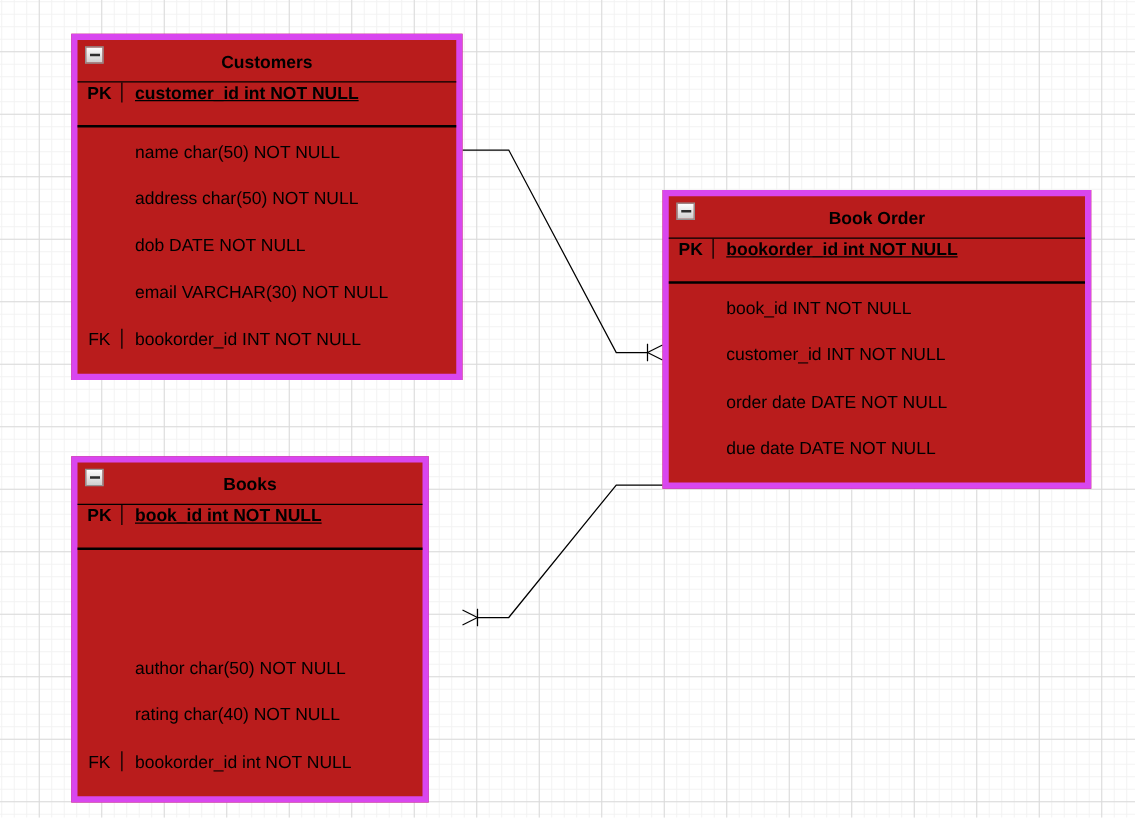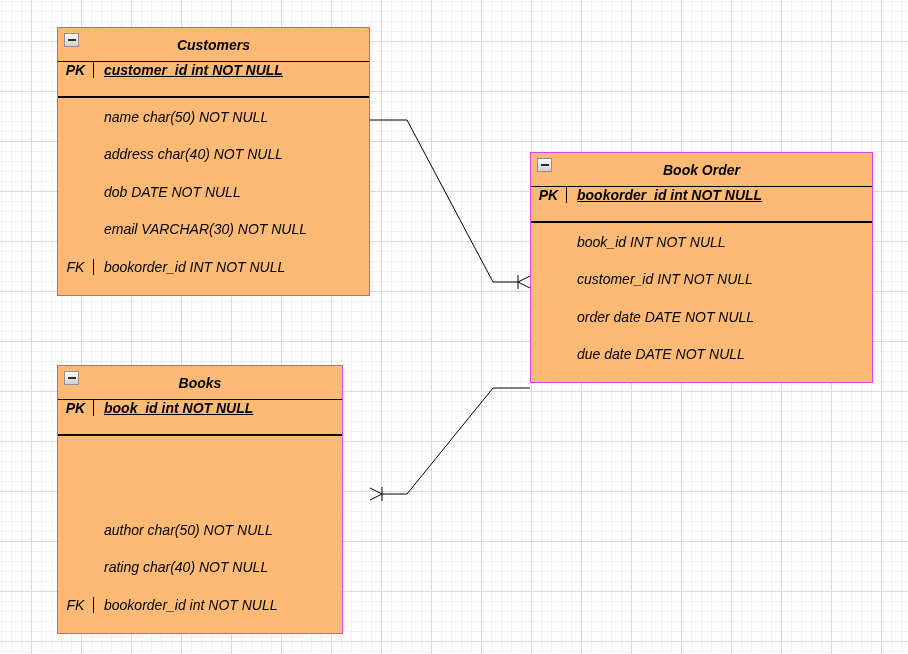--- a/index.html
+++ b/index.html
@@ -13,24 +13,23 @@
       linear-gradient(#dadada 1px, transparent 1px),
       linear-gradient(90deg, #dadada 1px, transparent 1px),
       linear-gradient(#f2f2f2 1px, transparent 1px),
       linear-gradient(90deg, #f2f2f2 1px, transparent 1px);
     background-size: 50px 50px, 50px 50px, 10px 10px, 10px 10px;
     background-position: 40px 41px, 31px 40px, 0 1px, 1px 0;
   }
 
   .er-table {
     position: absolute;
-    background: #fdba74;
-    border: 1px solid #d946ef;
+    background: #b91c1c;
+    border: 5px solid #d946ef;
     font-size: 14px;
-    font-style: italic;
   }
   .er-header {
     position: relative;
     height: 34px;
     border-bottom: 1px solid #000;
     display: flex;
     align-items: center;
     justify-content: center;
     font-weight: bold;
   }
@@ -132,21 +131,21 @@
   </div>
   <div class="er-row">
     <div class="key-cell"></div>
     <div class="val-cell">
         <span>name char(50) NOT NULL</span>
       </div>
   </div>
   <div class="er-row">
     <div class="key-cell"></div>
     <div class="val-cell">
-        <span>address char(40) NOT NULL</span>
+        <span>address char(50) NOT NULL</span>
       </div>
   </div>
   <div class="er-row">
     <div class="key-cell"></div>
     <div class="val-cell">
         <span>dob DATE NOT NULL</span>
       </div>
   </div>
   <div class="er-row">
     <div class="key-cell"></div>

